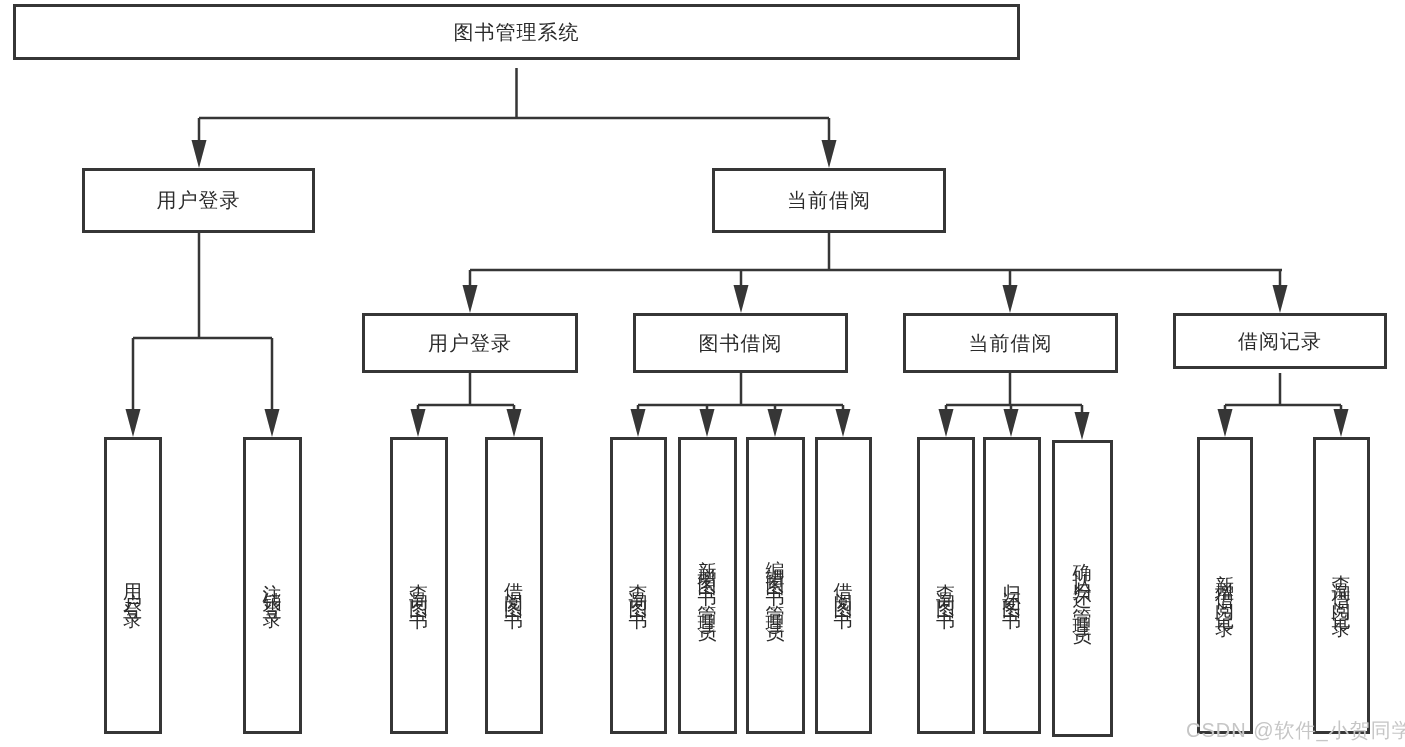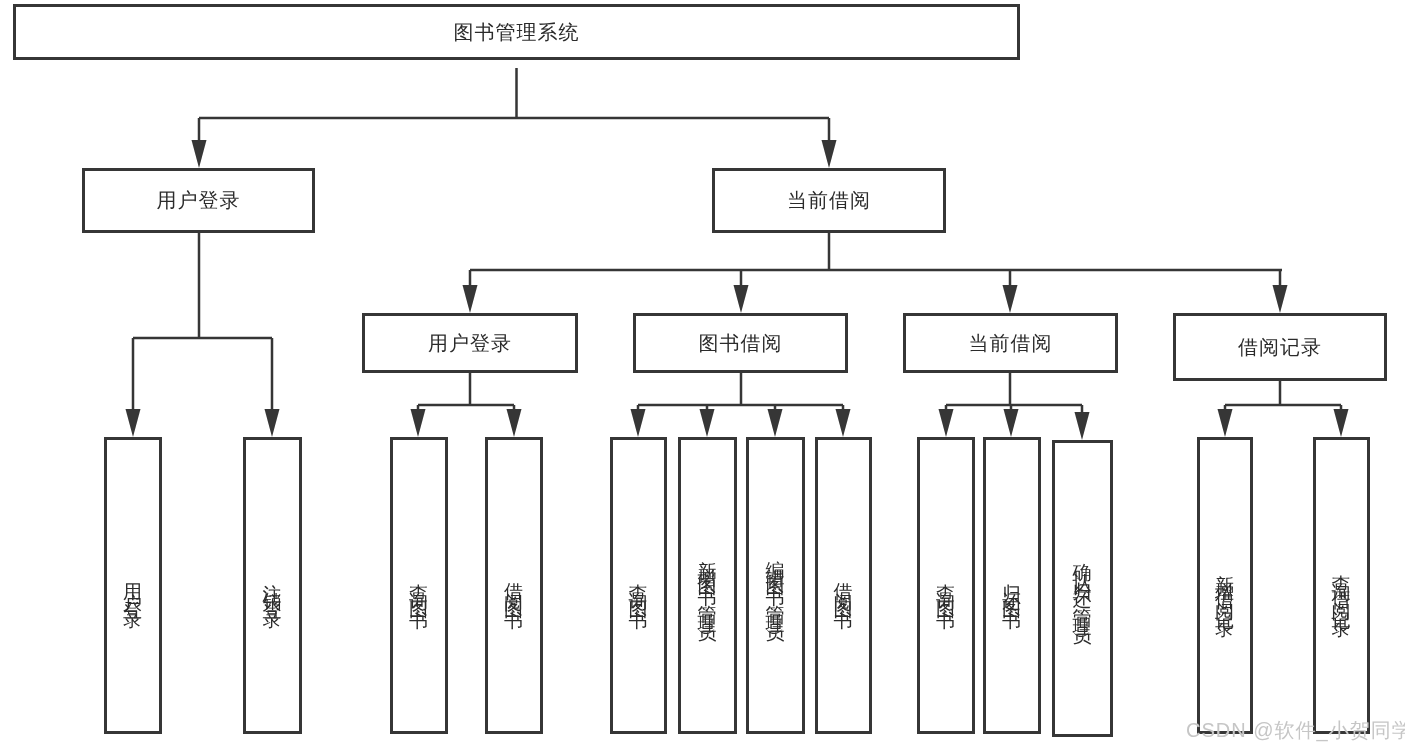--- a/index.html
+++ b/index.html
@@ -101,21 +101,21 @@
 
   <div class="node hnode" style="left:362px;top:313px;width:216px;height:60px">
     <span>用户登录</span>
   </div>
   <div class="node hnode" style="left:903px;top:313px;width:215px;height:60px">
     <span>当前借阅</span>
   </div>
   <div class="node hnode" style="left:633px;top:313px;width:215px;height:60px">
     <span>图书借阅</span>
   </div>
-  <div class="node hnode" style="left:1173px;top:313px;width:214px;height:68px">
+  <div class="node hnode" style="left:1173px;top:313px;width:214px;height:56px">
     <span>借阅记录</span>
   </div>
 
   <div class="node vnode" style="left:104px;top:437px;width:58px;height:297px">
     <span class="vtext">用户登录</span>
   </div>
   <div class="node vnode" style="left:243px;top:437px;width:59px;height:297px">
     <span class="vtext">注销登录</span>
   </div>
 

